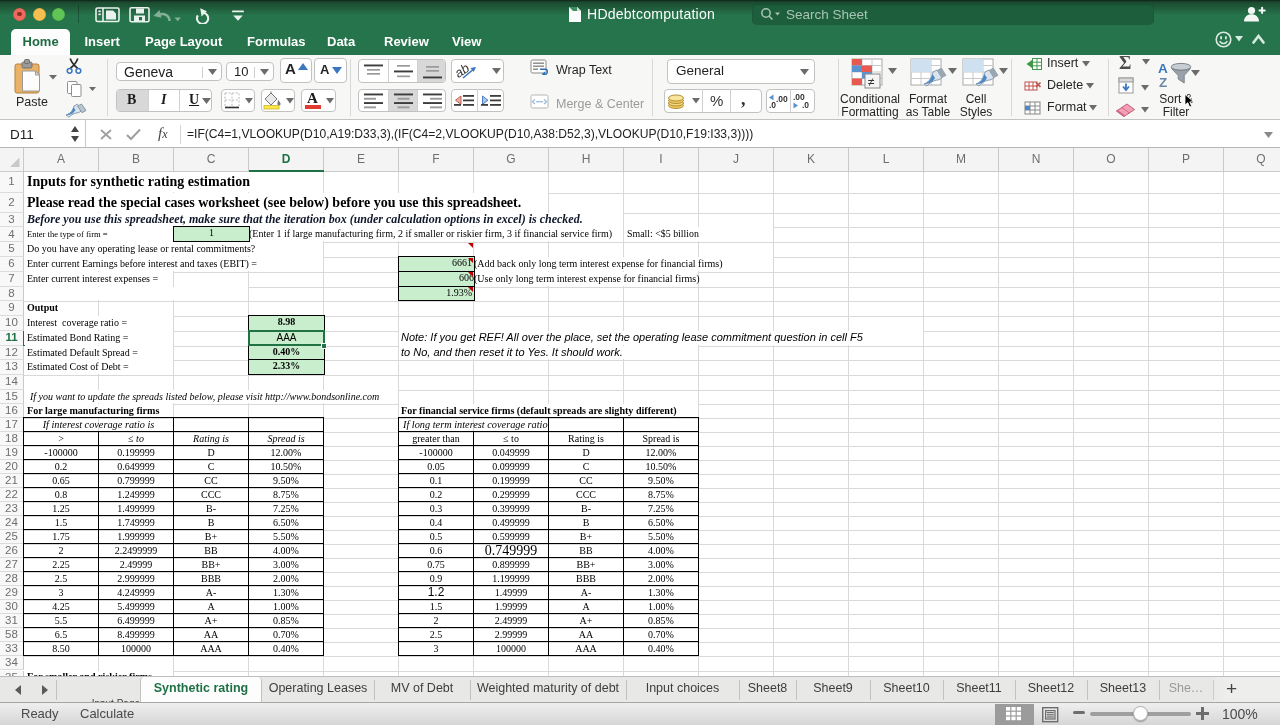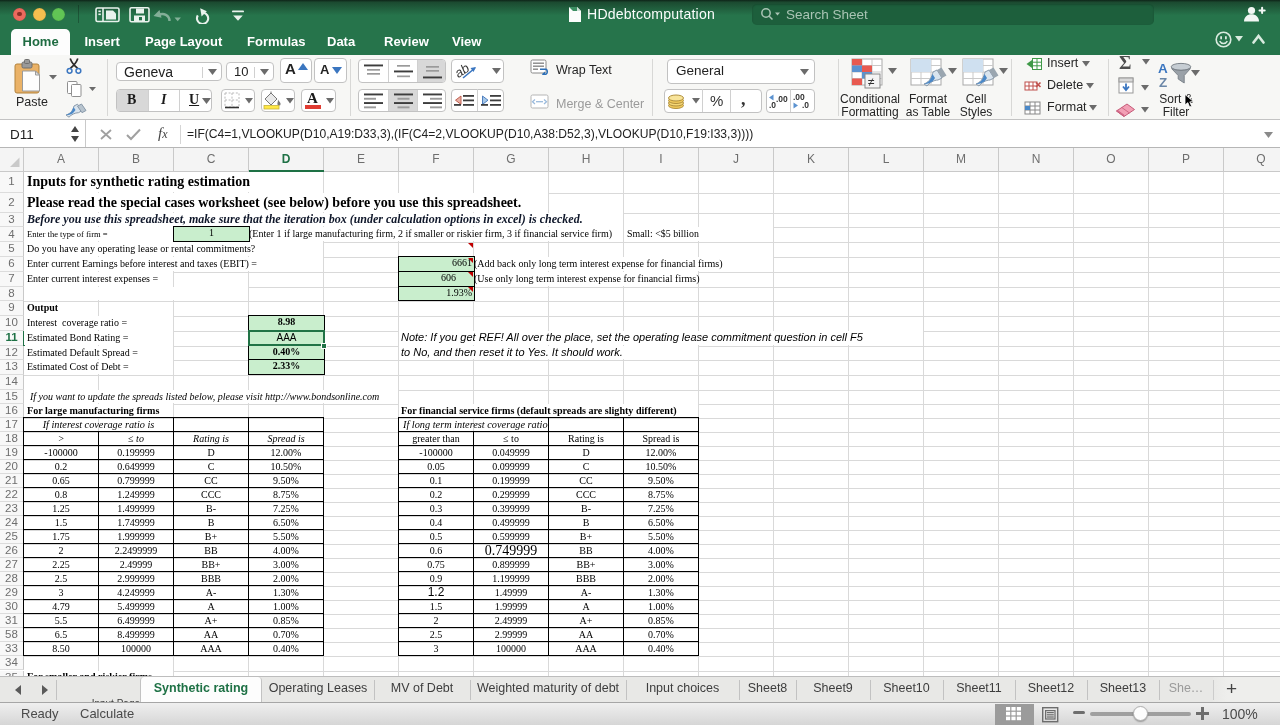--- a/index.html
+++ b/index.html
@@ -610,21 +610,21 @@
 <div class="abs" style="left:399px;top:197.59px;width:375px;height:14.77px;font-family:'Liberation Sans',sans-serif;font-size:11px;line-height:13.77px;color:#000;white-space:nowrap;font-style:italic;padding-left:2px;">to No, and then reset it to Yes. It should work.</div>
 <div class="abs" style="left:24px;top:241.90px;width:375px;height:14.10px;font-family:'Liberation Serif',serif;font-size:10px;line-height:13.10px;color:#000;white-space:nowrap;font-style:italic;padding-left:6px;">If you want to update the spreads listed below, please visit http://www.bondsonline.com</div>
 <div class="abs" style="left:24px;top:256.00px;width:150px;height:14.10px;font-family:'Liberation Serif',serif;font-size:10.1px;line-height:13.10px;color:#000;white-space:nowrap;font-weight:bold;padding-left:3px;">For large manufacturing firms</div>
 <div class="abs" style="left:399px;top:256.00px;width:300px;height:14.10px;font-family:'Liberation Serif',serif;font-size:10.1px;line-height:13.10px;color:#000;white-space:nowrap;font-weight:bold;padding-left:2px;">For financial service firms (default spreads are slighty different)</div>
 <div class="abs" style="left:27px;top:524.00px;width:150px;height:3.2px;overflow:visible;font-family:'Liberation Serif',serif;font-size:10.1px;font-weight:bold;line-height:10px;white-space:nowrap">For smaller and riskier firms</div>
 <div class="abs" style="left:173px;top:78.20px;width:77px;height:16.00px;background:#c9eecd;border:1.6px solid #000;font-family:'Liberation Serif',serif;font-size:10px;line-height:12.00px;color:#000;text-align:center;">1</div>
 <div class="abs" style="left:398px;top:93.20px;width:77px;height:15.77px;background:#c9eecd;border:1.6px solid #000;font-family:'Liberation Serif',serif;font-size:10px;line-height:11.77px;color:#000;margin-top:16px;">Yes</div>
 <div class="abs" style="left:468px;top:94.80px;width:0;height:0;border-left:5px solid transparent;border-top:5px solid #c00000"></div>
 <div class="abs" style="left:398px;top:107.97px;width:77px;height:15.77px;background:#c9eecd;border:1.6px solid #000;font-family:'Liberation Serif',serif;font-size:10px;line-height:11.77px;color:#000;text-align:right;padding-right:2px;">6661</div>
 <div class="abs" style="left:468px;top:109.57px;width:0;height:0;border-left:5px solid transparent;border-top:5px solid #c00000"></div>
-<div class="abs" style="left:398px;top:122.74px;width:77px;height:15.77px;background:#c9eecd;border:1.6px solid #000;font-family:'Liberation Serif',serif;font-size:10px;line-height:11.77px;color:#000;text-align:right;padding-right:18px;">606</div>
+<div class="abs" style="left:398px;top:122.74px;width:77px;height:15.77px;background:#c9eecd;border:1.6px solid #000;font-family:'Liberation Serif',serif;font-size:10px;line-height:11.77px;color:#000;text-align:right;padding-right:0;">606</div>
 <div class="abs" style="left:468px;top:124.34px;width:0;height:0;border-left:5px solid transparent;border-top:5px solid #c00000"></div>
 <div class="abs" style="left:398px;top:137.51px;width:77px;height:15.77px;background:#c9eecd;border:1.6px solid #000;font-family:'Liberation Serif',serif;font-size:10px;line-height:11.77px;color:#000;text-align:right;padding-right:2px;">1.93%</div>
 <div class="abs" style="left:468px;top:139.11px;width:0;height:0;border-left:5px solid transparent;border-top:5px solid #c00000"></div>
 <div class="abs" style="left:248px;top:167.05px;width:77px;height:15.77px;background:#c9eecd;border:1.6px solid #000;font-family:'Liberation Serif',serif;font-size:10px;line-height:11.77px;color:#000;font-weight:bold;text-align:center;">8.98</div>
 <div class="abs" style="left:248px;top:196.59px;width:77px;height:15.77px;background:#c9eecd;border:1.6px solid #000;font-family:'Liberation Serif',serif;font-size:10px;line-height:11.77px;color:#000;font-weight:bold;text-align:center;">0.40%</div>
 <div class="abs" style="left:248px;top:211.36px;width:77px;height:15.77px;background:#c9eecd;border:1.6px solid #000;font-family:'Liberation Serif',serif;font-size:10px;line-height:11.77px;color:#000;font-weight:bold;text-align:center;">2.33%</div>
 <div class="abs" style="left:248px;top:181.82px;width:77px;height:15.77px;background:#c9eecd;border:2px solid #217346;font-family:'Liberation Sans',sans-serif;font-size:10px;line-height:11.77px;text-align:center;color:#000">AAA</div>
 <div class="abs" style="left:321px;top:194.59px;width:6px;height:6px;background:#217346;border:1px solid #fff"></div>
 <div class="abs" style="left:23px;top:269.10px;width:301px;height:1px;background:#000"></div>
 <div class="abs" style="left:23px;top:283.20px;width:301px;height:1px;background:#000"></div>
@@ -693,21 +693,21 @@
 <div class="abs" style="left:174px;top:410.30px;width:74px;height:13.00px;text-align:center;font-family:'Liberation Serif',serif;font-size:10px;line-height:13.00px">BB+</div>
 <div class="abs" style="left:249px;top:410.30px;width:74px;height:13.00px;text-align:center;font-family:'Liberation Serif',serif;font-size:10px;line-height:13.00px">3.00%</div>
 <div class="abs" style="left:24px;top:424.30px;width:74px;height:13.00px;text-align:center;font-family:'Liberation Serif',serif;font-size:10px;line-height:13.00px">2.5</div>
 <div class="abs" style="left:99px;top:424.30px;width:74px;height:13.00px;text-align:center;font-family:'Liberation Serif',serif;font-size:10px;line-height:13.00px">2.999999</div>
 <div class="abs" style="left:174px;top:424.30px;width:74px;height:13.00px;text-align:center;font-family:'Liberation Serif',serif;font-size:10px;line-height:13.00px">BBB</div>
 <div class="abs" style="left:249px;top:424.30px;width:74px;height:13.00px;text-align:center;font-family:'Liberation Serif',serif;font-size:10px;line-height:13.00px">2.00%</div>
 <div class="abs" style="left:24px;top:438.30px;width:74px;height:13.00px;text-align:center;font-family:'Liberation Serif',serif;font-size:10px;line-height:13.00px">3</div>
 <div class="abs" style="left:99px;top:438.30px;width:74px;height:13.00px;text-align:center;font-family:'Liberation Serif',serif;font-size:10px;line-height:13.00px">4.249999</div>
 <div class="abs" style="left:174px;top:438.30px;width:74px;height:13.00px;text-align:center;font-family:'Liberation Serif',serif;font-size:10px;line-height:13.00px">A-</div>
 <div class="abs" style="left:249px;top:438.30px;width:74px;height:13.00px;text-align:center;font-family:'Liberation Serif',serif;font-size:10px;line-height:13.00px">1.30%</div>
-<div class="abs" style="left:24px;top:452.30px;width:74px;height:13.00px;text-align:center;font-family:'Liberation Serif',serif;font-size:10px;line-height:13.00px">4.79</div>
+<div class="abs" style="left:24px;top:452.30px;width:74px;height:13.00px;text-align:center;font-family:'Liberation Serif',serif;font-size:10px;line-height:13.00px">4.25</div>
 <div class="abs" style="left:99px;top:452.30px;width:74px;height:13.00px;text-align:center;font-family:'Liberation Serif',serif;font-size:10px;line-height:13.00px">5.499999</div>
 <div class="abs" style="left:174px;top:452.30px;width:74px;height:13.00px;text-align:center;font-family:'Liberation Serif',serif;font-size:10px;line-height:13.00px">A</div>
 <div class="abs" style="left:249px;top:452.30px;width:74px;height:13.00px;text-align:center;font-family:'Liberation Serif',serif;font-size:10px;line-height:13.00px">1.00%</div>
 <div class="abs" style="left:24px;top:466.30px;width:74px;height:13.00px;text-align:center;font-family:'Liberation Serif',serif;font-size:10px;line-height:13.00px">5.5</div>
 <div class="abs" style="left:99px;top:466.30px;width:74px;height:13.00px;text-align:center;font-family:'Liberation Serif',serif;font-size:10px;line-height:13.00px">6.499999</div>
 <div class="abs" style="left:174px;top:466.30px;width:74px;height:13.00px;text-align:center;font-family:'Liberation Serif',serif;font-size:10px;line-height:13.00px">A+</div>
 <div class="abs" style="left:249px;top:466.30px;width:74px;height:13.00px;text-align:center;font-family:'Liberation Serif',serif;font-size:10px;line-height:13.00px">0.85%</div>
 <div class="abs" style="left:24px;top:480.30px;width:74px;height:13.00px;text-align:center;font-family:'Liberation Serif',serif;font-size:10px;line-height:13.00px">6.5</div>
 <div class="abs" style="left:99px;top:480.30px;width:74px;height:13.00px;text-align:center;font-family:'Liberation Serif',serif;font-size:10px;line-height:13.00px">8.499999</div>
 <div class="abs" style="left:174px;top:480.30px;width:74px;height:13.00px;text-align:center;font-family:'Liberation Serif',serif;font-size:10px;line-height:13.00px">AA</div>

